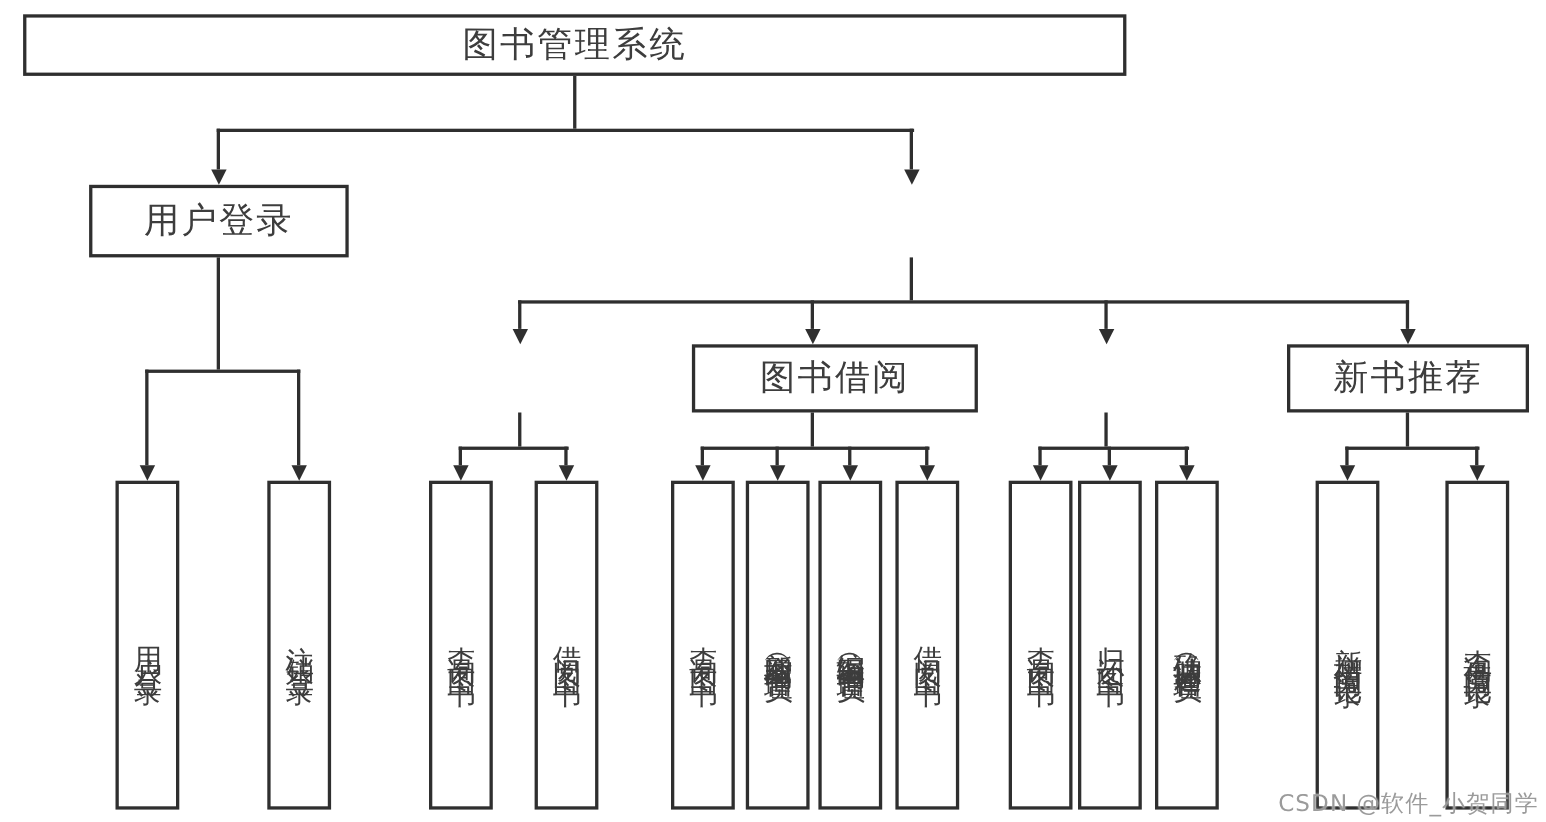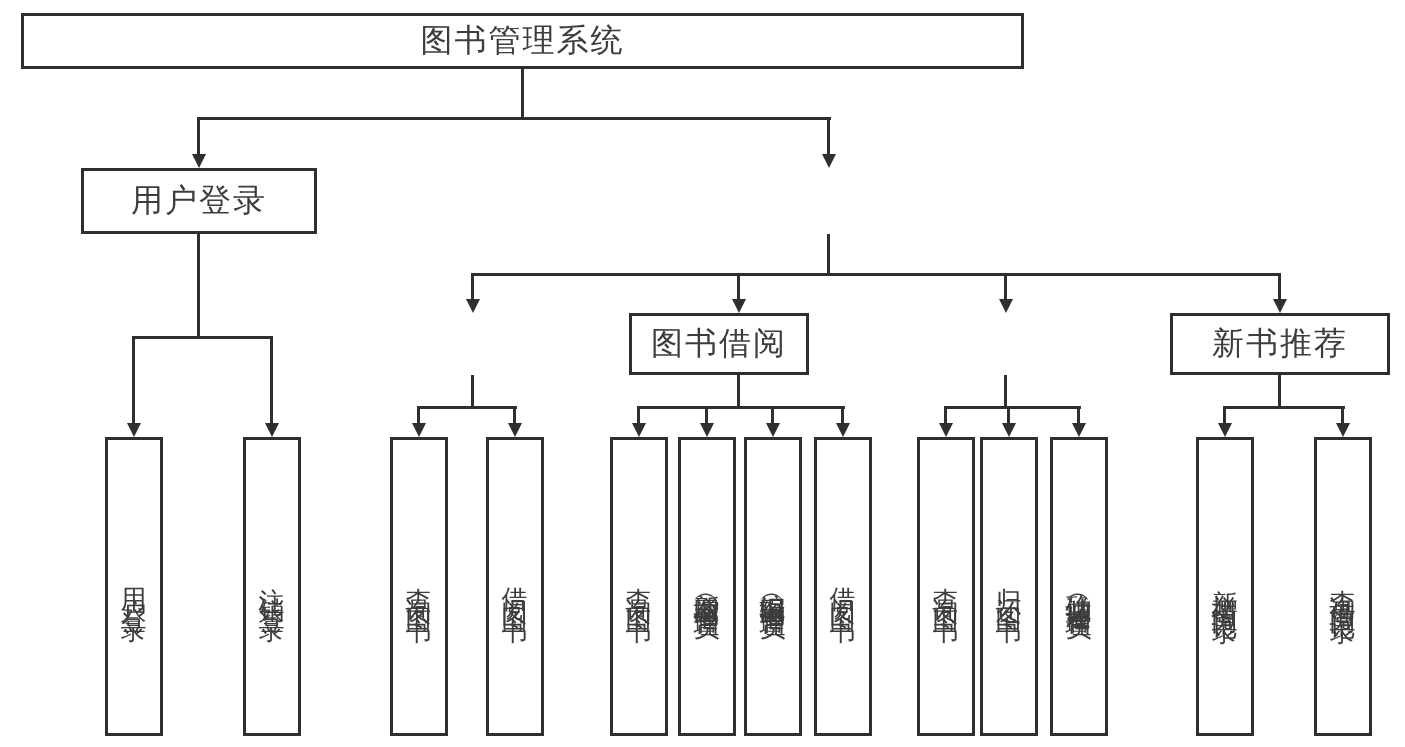--- a/index.html
+++ b/index.html
@@ -52,21 +52,21 @@
 </style>
 </head>
 <body>
 
 <div class="canvas">
 
   <div class="node" style="left:21px;top:13px;width:1003px;height:56px;">图书管理系统</div>
 
   <div class="node" style="left:81px;top:168px;width:236px;height:66px;">用户登录</div>
 
-  <div class="node" style="left:629px;top:313px;width:180px;height:62px;">图书借阅</div>
+  <div class="node" style="left:629px;top:313px;width:260px;height:62px;">图书借阅</div>
   <div class="node" style="left:1170px;top:313px;width:220px;height:62px;">新书推荐</div>
 
   <div class="node vnode v4" style="left:105px;top:437px;width:58px;height:299px;">用户登录</div>
   <div class="node vnode v4" style="left:243px;top:437px;width:58px;height:299px;">注销登录</div>
 
   <div class="node vnode v4" style="left:390px;top:437px;width:58px;height:299px;">查询图书</div>
   <div class="node vnode v4" style="left:486px;top:437px;width:58px;height:299px;">借阅图书</div>
 
   <div class="node vnode v4" style="left:610px;top:437px;width:58px;height:299px;">查询图书</div>
   <div class="node vnode v9" style="left:678px;top:437px;width:58px;height:299px;">新增图书（管理员）</div>
@@ -132,14 +132,15 @@
   <div class="vl" style="left:1077px;top:406px;height:17px;"></div>
   <div class="ah" style="left:1072px;top:423px;"></div>
 
   <div class="vl" style="left:1278px;top:375px;height:31px;"></div>
   <div class="hl" style="left:1223px;top:406px;width:122px;"></div>
   <div class="vl" style="left:1223px;top:406px;height:17px;"></div>
   <div class="ah" style="left:1218px;top:423px;"></div>
   <div class="vl" style="left:1341px;top:406px;height:17px;"></div>
   <div class="ah" style="left:1336px;top:423px;"></div>
 
+  <div class="watermark">CSDN @软件_小贺同学</div>
 
 </div>
 
 </body></html>

